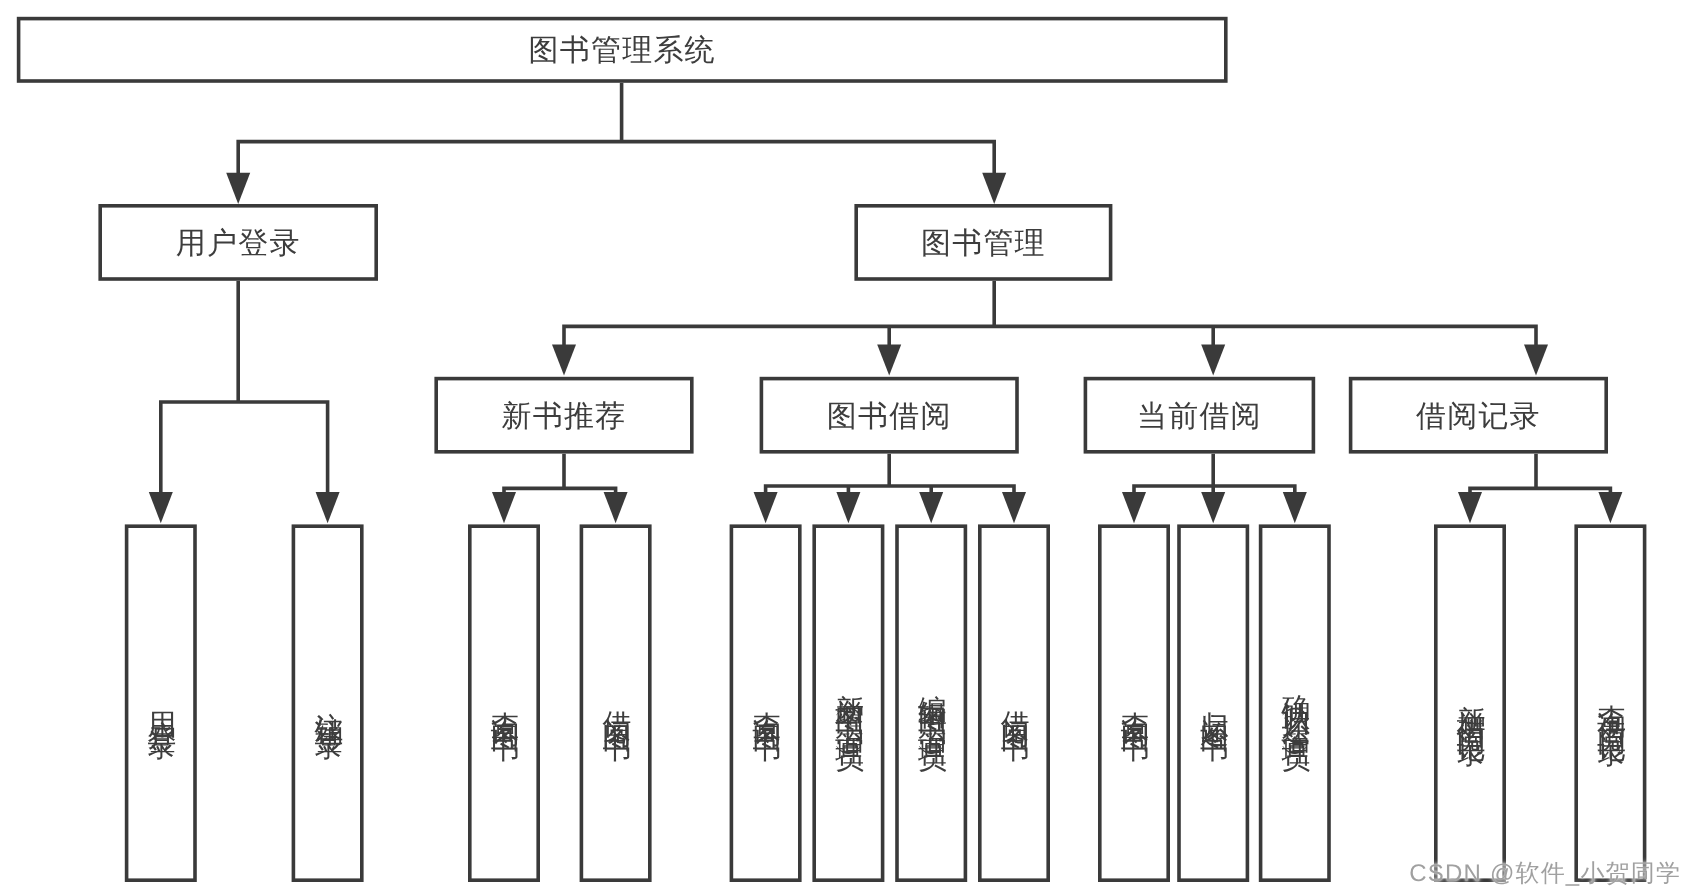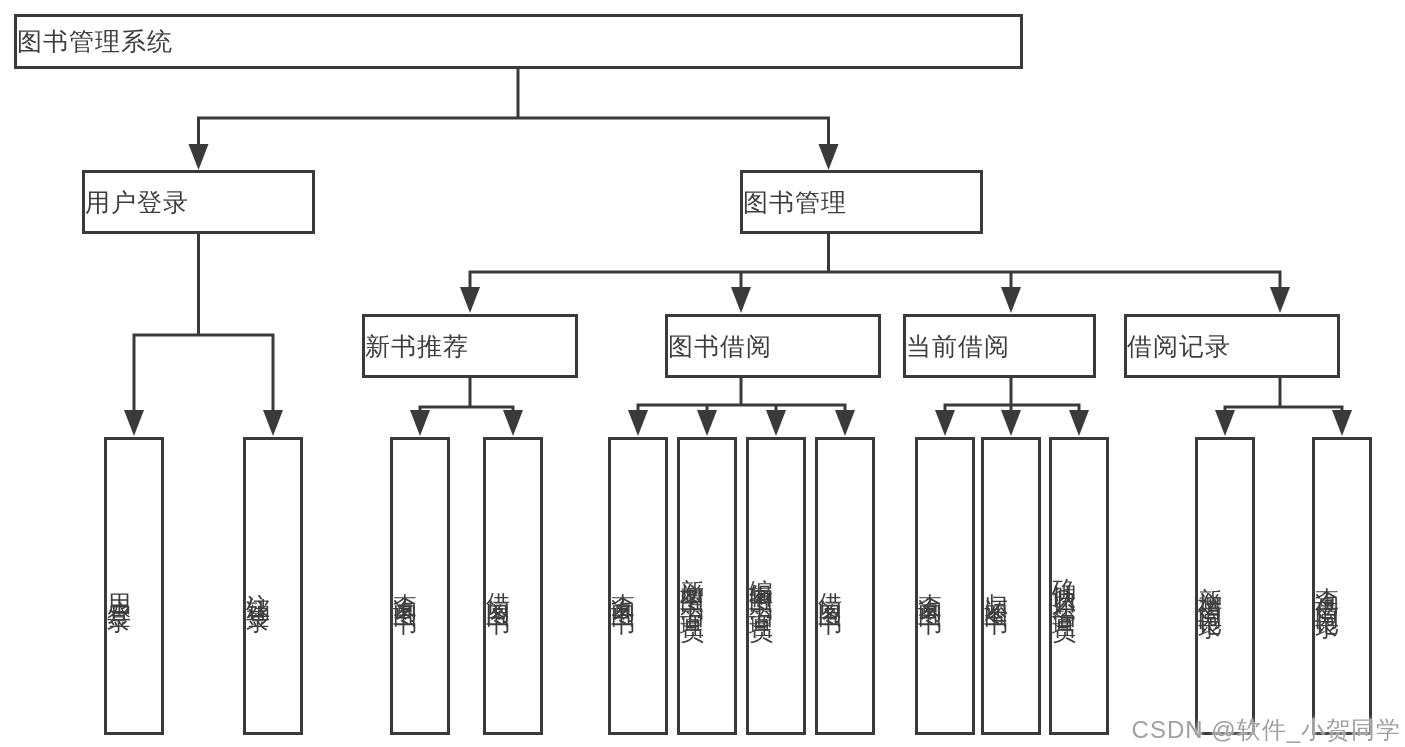--- a/index.html
+++ b/index.html
@@ -13,47 +13,47 @@
   body{font-family:"Liberation Sans","DejaVu Sans",sans-serif;}
   .canvas{
     position:relative;width:1405px;height:747px;background:var(--bg);overflow:hidden;
   }
   .wires{position:absolute;left:0;top:0;z-index:0;}
   .wires path.ln{stroke:var(--line);stroke-width:3;fill:none;}
   .wires path.tri{fill:var(--line);stroke:none;}
   .node{
     position:absolute;z-index:1;background:var(--box-bg);
     border:3px solid var(--line);box-sizing:border-box;
-    display:flex;align-items:center;justify-content:flex-start;
+    display:flex;align-items:center;justify-content:center;
     color:var(--text);font-size:25px;letter-spacing:1px;white-space:nowrap;
   }
   .leaf{top:437px;width:60px;height:298px;}
   .leaf .v{
     writing-mode:vertical-rl;text-orientation:mixed;
     letter-spacing:6px;line-height:1;font-size:24px;
   }
   
   #n-root{left:14px;top:14px;width:1009px;height:55px;}
   
   #n-l2-0{left:82px;top:170px;width:233px;height:64px;}
-  #n-l2-1{left:740px;top:170px;width:243px;height:64px;}
+  #n-l2-1{left:712px;top:170px;width:215px;height:64px;}
   
   #n-l3-0{left:362px;top:314px;width:216px;height:64px;}
-  #n-l3-1{left:633px;top:314px;width:216px;height:64px;margin-left:32px;}
+  #n-l3-1{left:633px;top:314px;width:216px;height:64px;}
   #n-l3-2{left:903px;top:314px;width:193px;height:64px;}
   #n-l3-3{left:1124px;top:314px;width:216px;height:64px;}
   
   #lf-a0{left:104px;} #lf-a1{left:243px;}
   #lf-b0{left:390px;} #lf-b1{left:483px;}
   #lf-c0{left:608px;} #lf-c1{left:677px;} #lf-c2{left:746px;} #lf-c3{left:815px;}
   #lf-d0{left:915px;} #lf-d1{left:981px;} #lf-d2{left:1049px;}
   #lf-e0{left:1195px;} #lf-e1{left:1312px;}
   .watermark{
     position:absolute;z-index:2;right:4px;top:714px;
-    color:var(--watermark);font-size:24px;letter-spacing:1px;
+    color:var(--watermark);font-size:20px;letter-spacing:1px;
     text-shadow:0 0 2px #fff,0 0 4px #fff;
   }
 </style>
 </head>
 <body>
 
 <div class="canvas">
 
   <svg class="wires" width="1405" height="747" viewBox="0 0 1405 747" aria-hidden="true">
 

